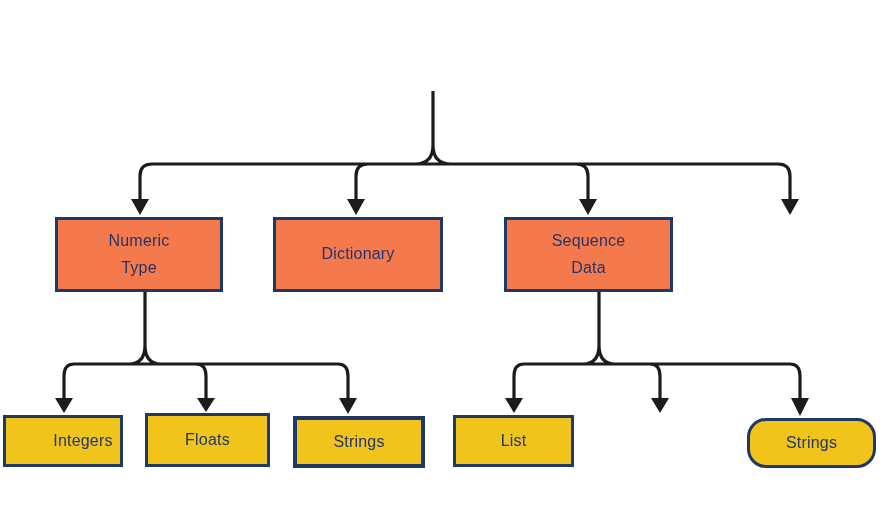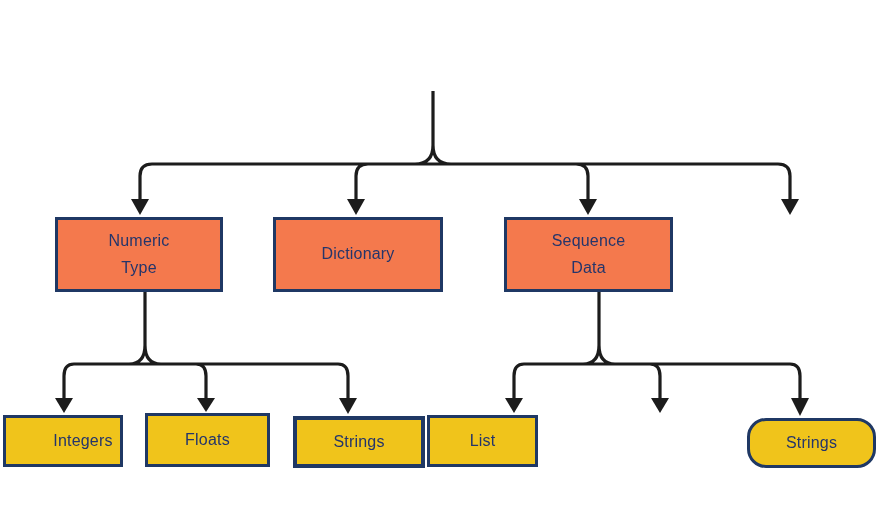--- a/index.html
+++ b/index.html
@@ -99,16 +99,16 @@
 
   <div class="node category" style="left:55px; top:217px; width:168px; height:75px;">Numeric
 Type</div>
   <div class="node category" style="left:273px; top:217px; width:170px; height:75px;">Dictionary</div>
   <div class="node category" style="left:504px; top:217px; width:169px; height:75px;">Sequence
 Data</div>
 
   <div class="node leaf" style="left:3px; top:415px; width:120px; height:52px;padding-left:40px;">Integers</div>
   <div class="node leaf" style="left:145px; top:413px; width:125px; height:54px;">Floats</div>
   <div class="node leaf" style="left:293px; top:416px; width:132px; height:52px; border-width:4px;">Strings</div>
-  <div class="node leaf" style="left:427px; top:415px; width:111px; height:52px;">List</div>
+  <div class="node leaf" style="left:453px; top:415px; width:121px; height:52px;">List</div>
   <div class="node leaf" style="left:747px; top:418px; width:129px; height:50px;border-radius:19px;">Strings</div>
 
 </div>
 
 </body></html>

